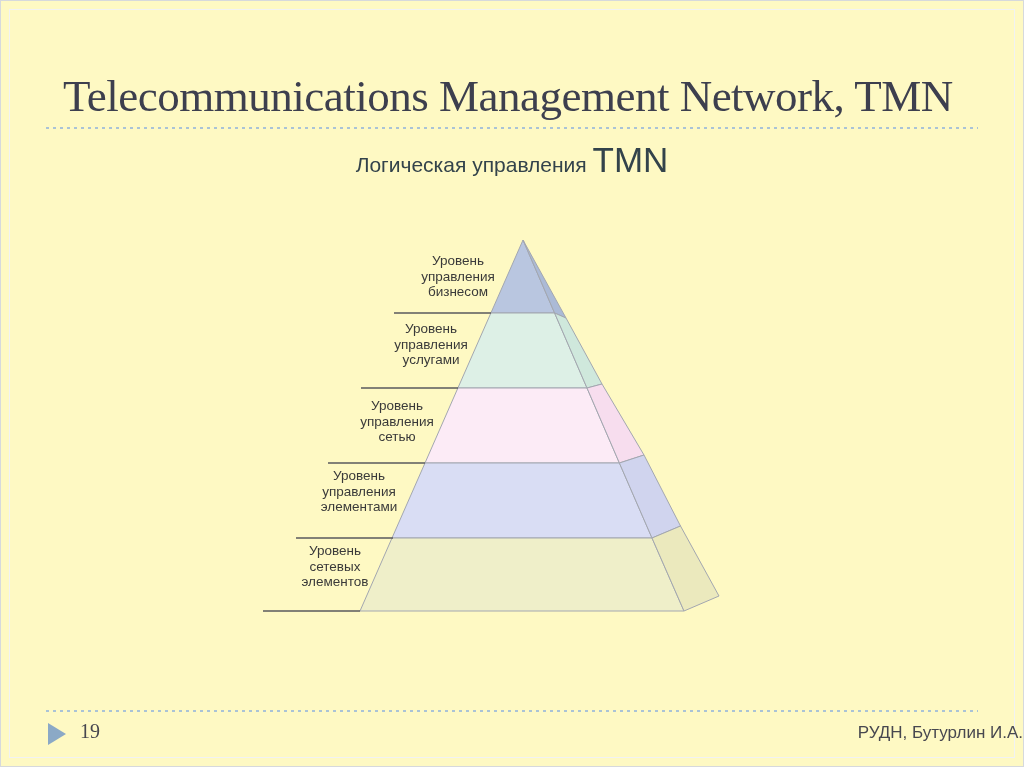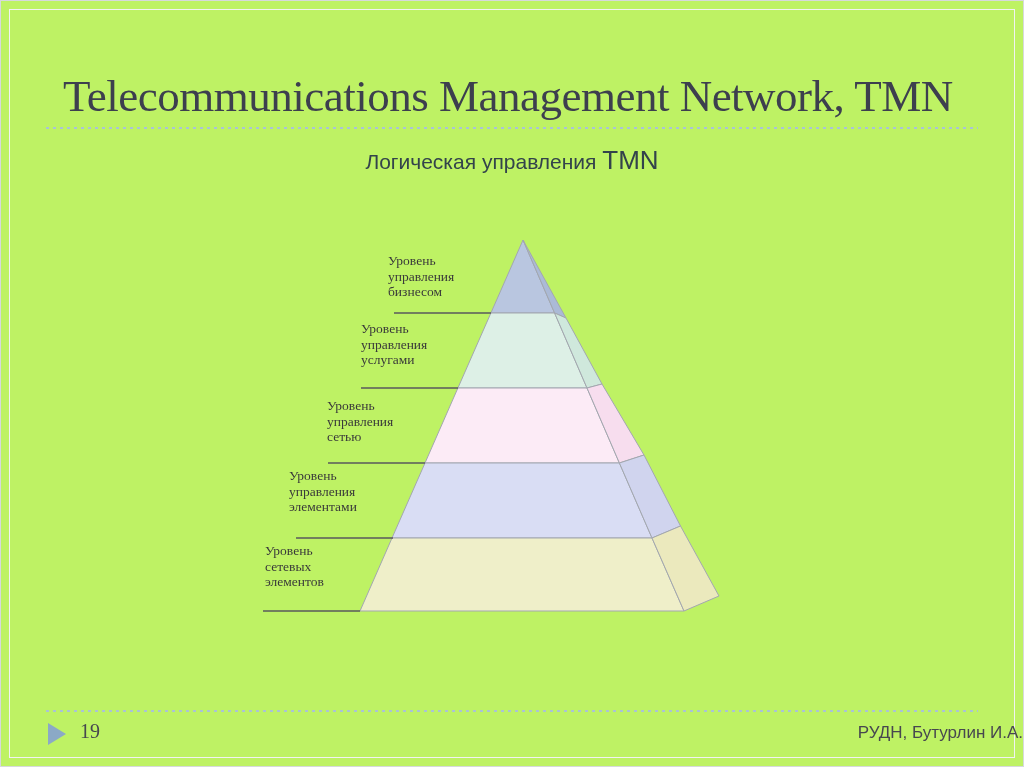--- a/index.html
+++ b/index.html
@@ -5,21 +5,21 @@
   html, body {
     margin: 0;
     padding: 0;
     background: #ffffff;
     font-family: "Liberation Sans", sans-serif;
   }
   .slide {
     position: relative;
     width: 1024px;
     height: 767px;
-    background: #bef264;
+    background: #fef9c3;
     border: 1px solid #d6d9dc;
     box-sizing: border-box;
     overflow: hidden;
   }
   .inner-frame {
     position: absolute;
     inset: 8px;
     border: 1px solid #f1f2f3;
     pointer-events: none;
   }
@@ -50,40 +50,41 @@
     position: absolute;
     left: 0;
     top: 144px;
     width: 100%;
     text-align: center;
     color: var(--subtitle-color);
     font-size: 21px;
     line-height: 30px;
   }
   .subtitle-accent {
-    font-size: 26px;
+    font-size: 35px;
   }
   .pyramid-svg {
     position: absolute;
     left: 0;
     top: 0;
   }
   .pyramid-svg polygon {
     stroke: var(--pyramid-outline-color);
     stroke-width: 1;
     stroke-linejoin: round;
   }
   .separator-line {
     stroke: var(--pyramid-separator-color);
     stroke-width: 1.6;
   }
   .level-label {
     position: absolute;
     width: 140px;
-    font-family: Liberation Serif, serif;
+    text-align: center;
+    font-family: Liberation Sans, sans-serif;
     font-size: 13.5px;
     line-height: 15.5px;
     color: var(--label-text-color);
     white-space: pre-line;
   }
   .label-1 { left: 387px; top: 252px; }
   .label-2 { left: 360px; top: 320px; }
   .label-3 { left: 326px; top: 397px; }
   .label-4 { left: 288px; top: 467px; }
   .label-5 { left: 264px; top: 542px; }

